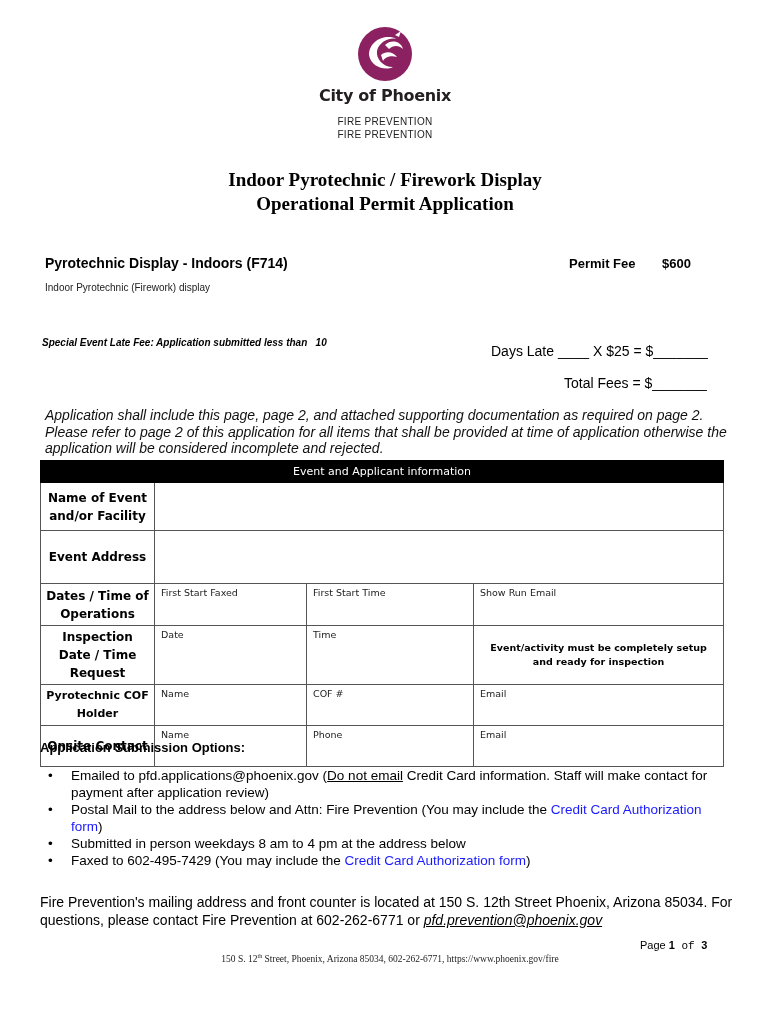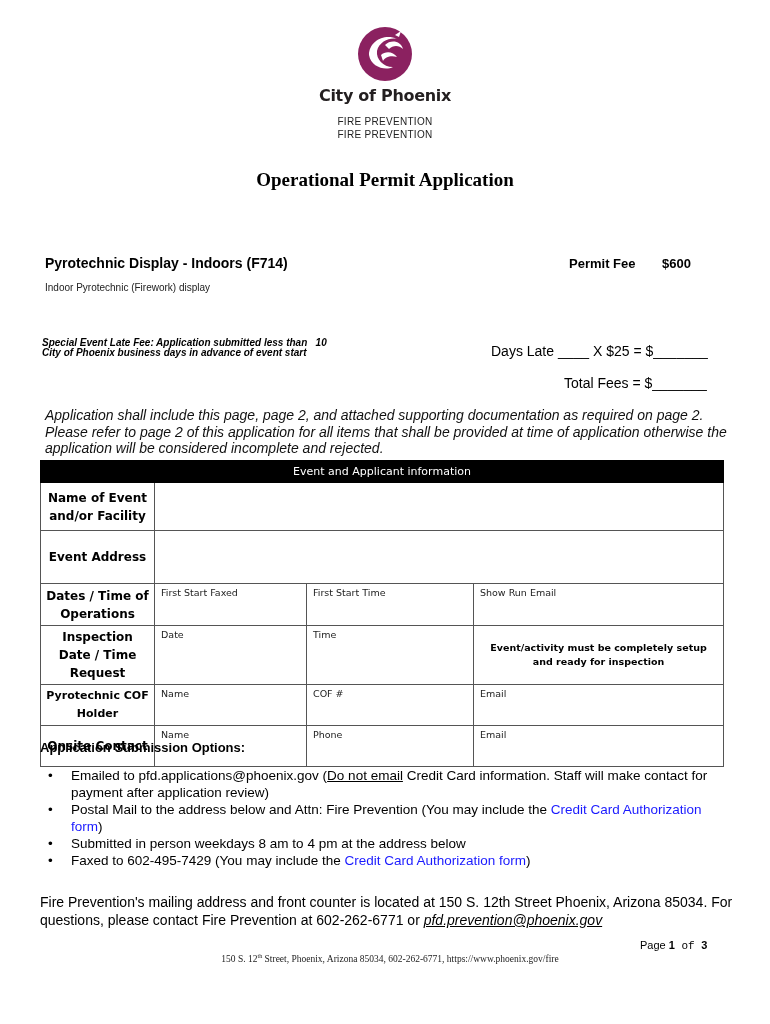--- a/index.html
+++ b/index.html
@@ -64,31 +64,31 @@
     <path d="M26 30 C30 26, 38 26, 42 32 C36 30, 30 32, 28 36 Z" fill="#ffffff"></path>
   </svg>
 </div>
 <div class="city-name">City of Phoenix</div>
 <div class="dept">
   <div>FIRE PREVENTION</div>
   <div>FIRE PREVENTION</div>
 </div>
 
 <div class="title">
+  <div>Indoor Pyrotechnic / Firework Display</div>
   <div>Operational Permit Application</div>
 </div>
 
 <div class="permit-type">Pyrotechnic Display  - Indoors (F714)</div>
 <div class="permit-desc">Indoor Pyrotechnic (Firework) display</div>
 <div class="fee-label">Permit Fee</div>
 <div class="fee-value">$600</div>
 
 <div class="late-fee">
   <div style="white-space:pre;">Special Event Late Fee: Application submitted less than   10</div>
-  <div>City of Phoenix business days in advance of event start</div>
 </div>
 <div class="days-late">Days Late ____ X $25 = $_______</div>
 <div class="total-fees">Total Fees = $_______</div>
 
 <div class="instructions">Application shall include this page, page 2, and attached supporting documentation as required on page 2. Please refer to page 2 of this application for all items that shall be provided at time of application otherwise the application will be considered incomplete and rejected.</div>
 
 <table class="info-table">
   <colgroup>
     <col style="width:114px">
     <col style="width:152px">

